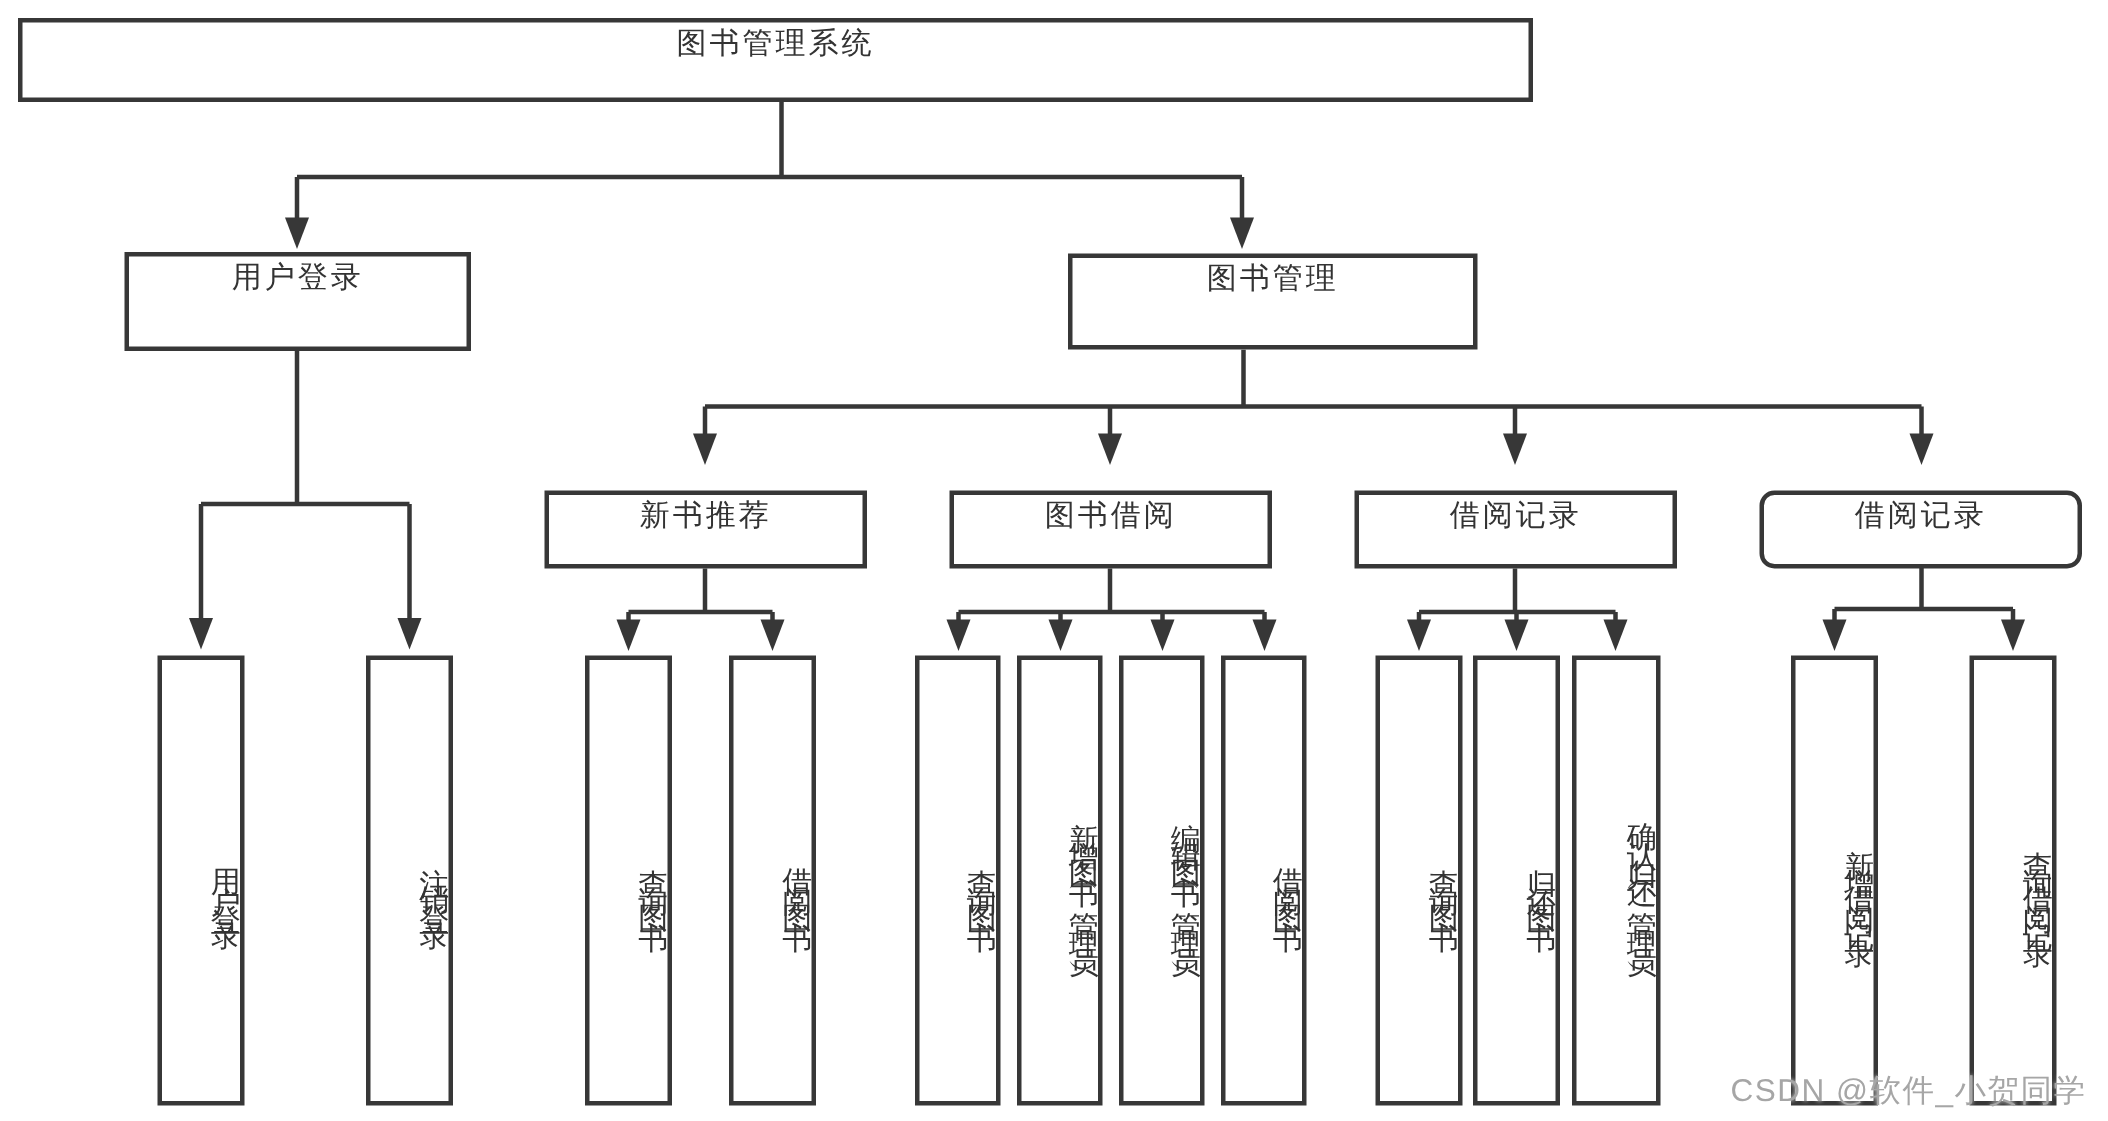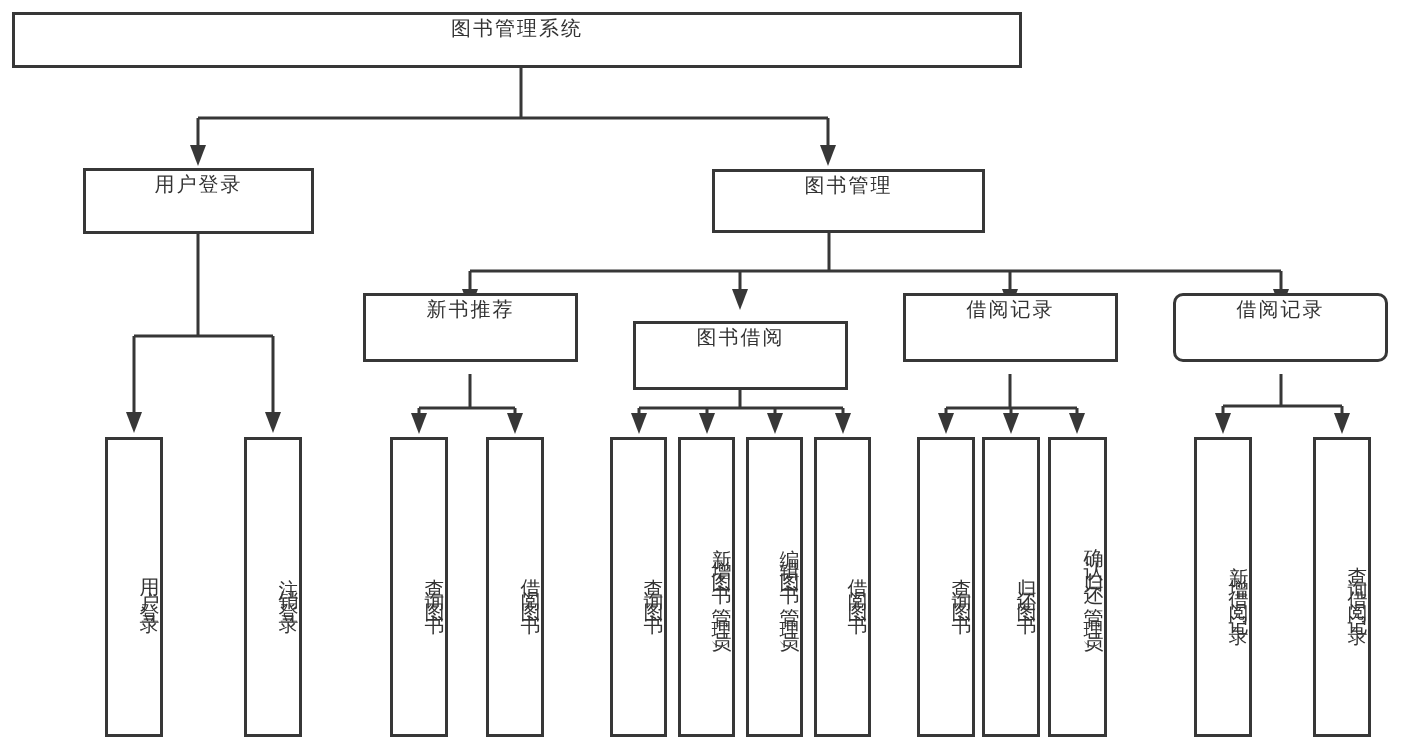--- a/index.html
+++ b/index.html
@@ -38,22 +38,22 @@
     text-orientation: mixed;
     font-size: 20px;
     letter-spacing: 12px;
     line-height: 1;
     top: 437px;
     height: 300px;
   }
   .root-box   { left: 12px;  top: 12px;  width: 1010px; height: 56px; }
   .l2-a       { left: 83px;  top: 168px; width: 231px;  height: 66px; }
   .l2-b       { left: 712px; top: 169px; width: 273px;  height: 64px; }
-  .l3         { top: 293px; height: 69px; width: 215px; }
-  .l3-a { left: 363px; }  .l3-b { left: 633px; margin-top: 28px; }
+  .l3         { top: 327px; height: 52px; width: 215px; }
+  .l3-a { left: 363px; }  .l3-b { left: 633px; }
   .l3-c { left: 903px; }  .l3-d { left: 1173px; border-radius: 10px; }
   .ul1 { left: 105px;  width: 58px; }
   .ul2 { left: 244px;  width: 58px; }
   .nb1 { left: 390px;  width: 58px; }
   .nb2 { left: 486px;  width: 58px; }
   .bb1 { left: 610px;  width: 57px; }
   .bb2 { left: 678px;  width: 57px; }
   .bb3 { left: 746px;  width: 57px; }
   .bb4 { left: 814px;  width: 57px; }
   .cb1 { left: 917px;  width: 58px; }
@@ -153,14 +153,15 @@
   <div class="box leaf bb3">编辑图书（管理员）</div>
   <div class="box leaf bb4">借阅图书</div>
 
   <div class="box leaf cb1">查询图书</div>
   <div class="box leaf cb2">归还图书</div>
   <div class="box leaf cb3">确认归还（管理员）</div>
 
   <div class="box leaf rc1">新增借阅记录</div>
   <div class="box leaf rc2">查询借阅记录</div>
 
+  <div class="watermark">CSDN @软件_小贺同学</div>
 
 </div>
 
 </body></html>

